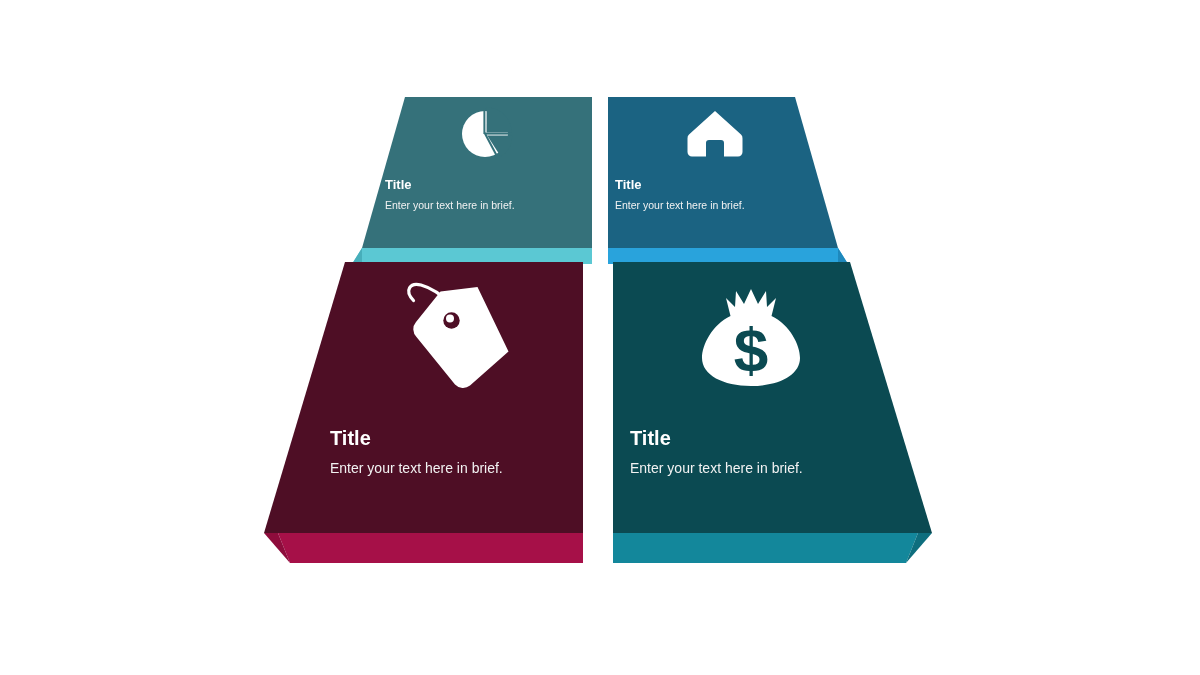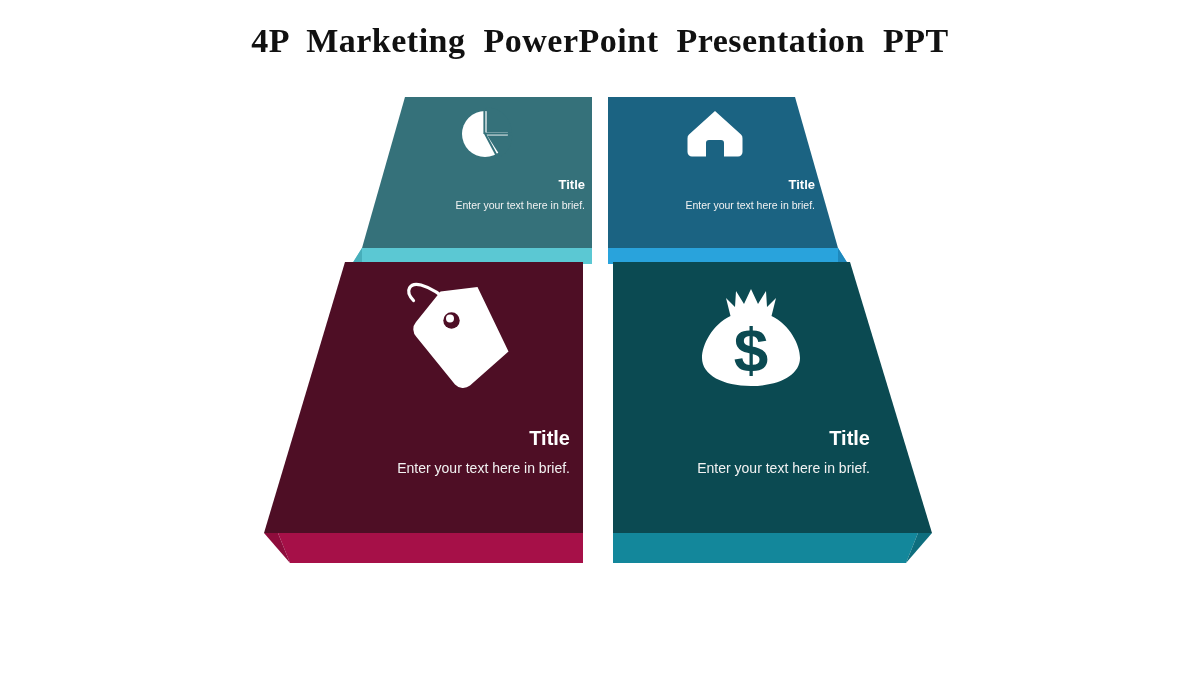--- a/index.html
+++ b/index.html
@@ -34,21 +34,21 @@
   }
   .diagram {
     position: absolute;
     top: 0;
     left: 0;
     width: 1200px;
     height: 675px;
   }
   .quad-text {
     position: absolute;
-    text-align: right;
+    text-align: left;
     color: #ffffff;
     pointer-events: none;
   }
   .q-title {
     font-weight: bold;
     line-height: 1.1;
   }
   .q-desc {
     line-height: 1.2;
     color: #f2f2f2;
@@ -62,21 +62,20 @@
   #tl-text { left: 385px; top: 178px; width: 200px; }
   #tr-text { left: 615px; top: 178px; width: 200px; }
   #bl-text { left: 330px; top: 427px; width: 240px; }
   #br-text { left: 630px; top: 427px; width: 240px; }
 </style>
 </head>
 <body>
 
 <div class="slide">
 
-  <div class="slide-title">4P  Marketing  PowerPoint  Presentation  PPT</div>
 
   <svg class="diagram" viewBox="0 0 1200 675">
 
     <g>
       <polygon points="362,248 592,248 592,264 352,264" fill="#5BC8D3"></polygon>
       <polygon points="352,264 362,248 362,264" fill="#47AEBA"></polygon>
       <polygon points="405,97 592,97 592,248 362,248" fill="#35717A"></polygon>
       <g>
         <circle cx="485" cy="134" r="23" fill="#ffffff"></circle>
         <path d="M485 134 L485 109 A25 25 0 0 1 510 134 Z" fill="#35717A" transform="translate(1.6,-1.6)"></path>

